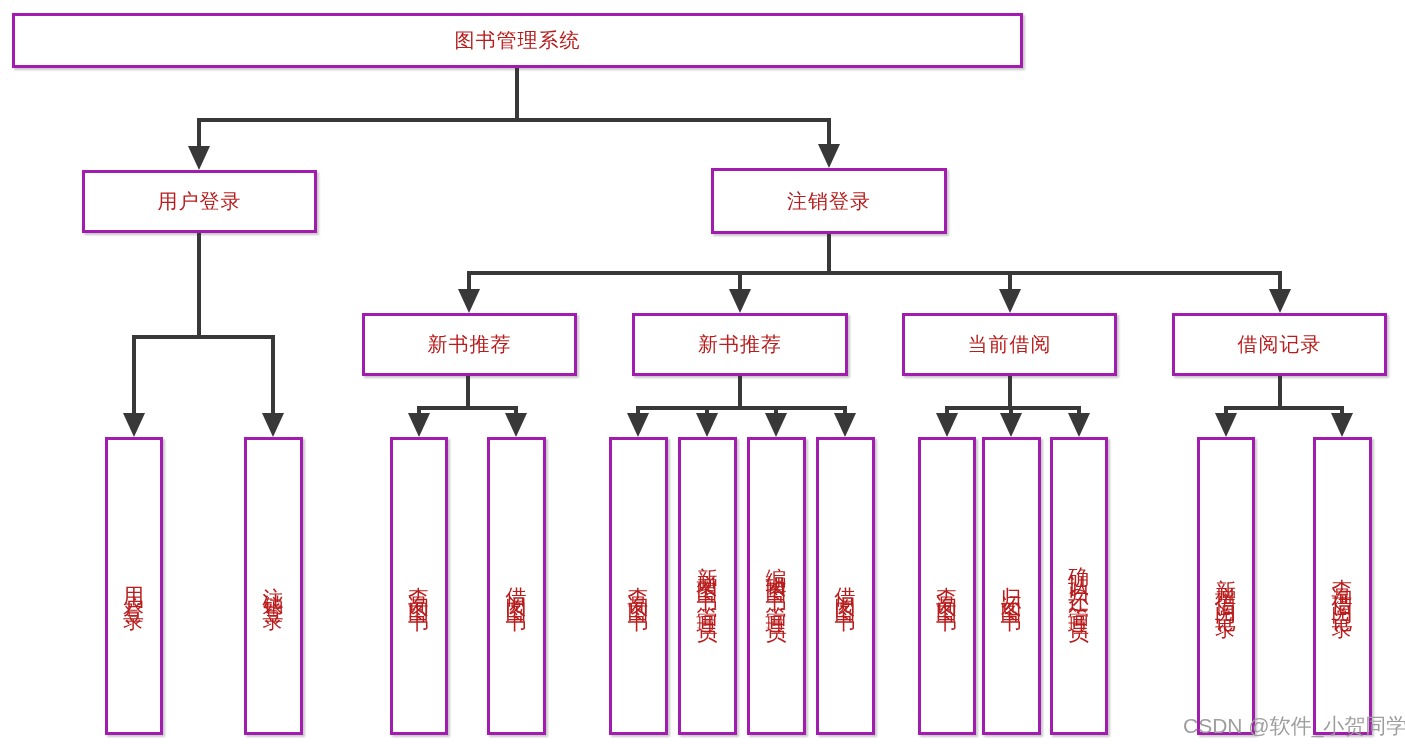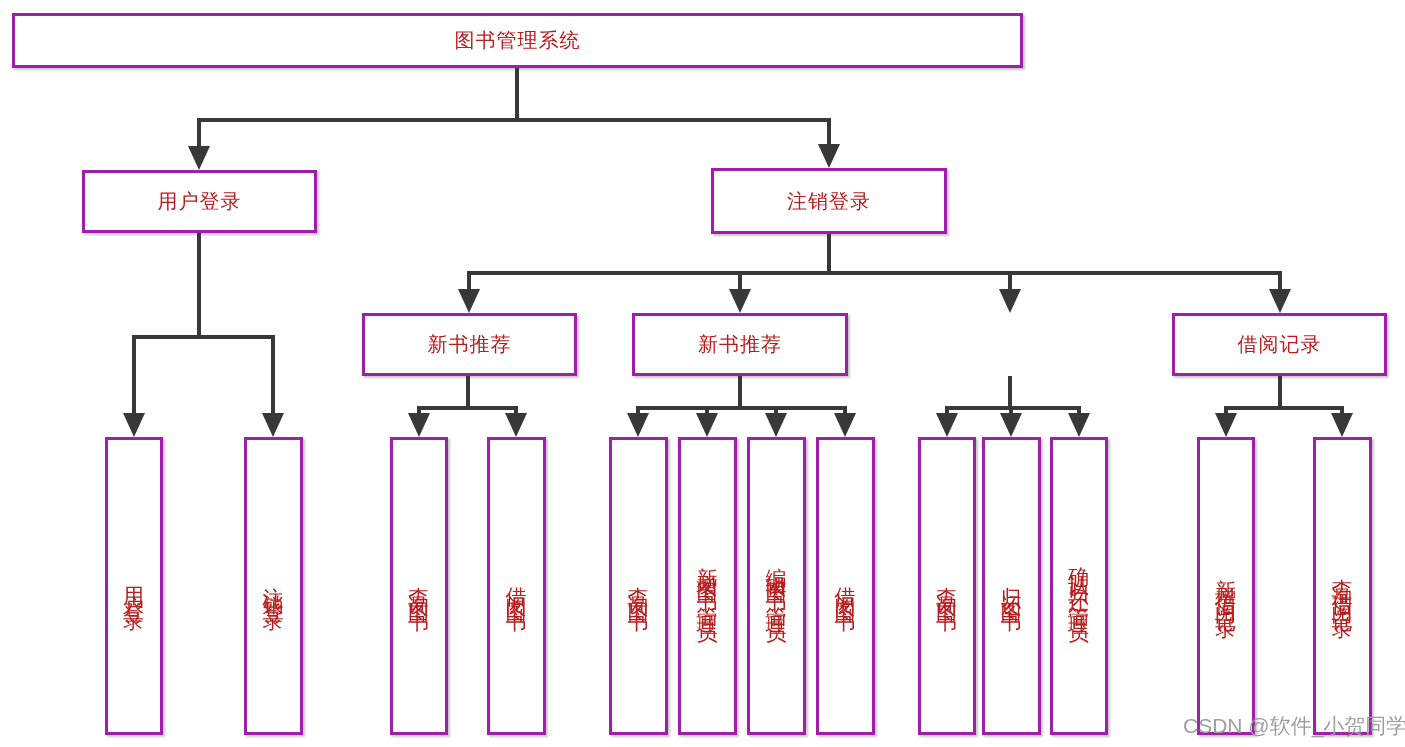--- a/index.html
+++ b/index.html
@@ -67,20 +67,23 @@
   <div class="vline" style="left:1008px;top:271px;height:22px;"></div>
   <div class="arrow" style="left:999px;top:289px;"></div>
   <div class="vline" style="left:1278px;top:271px;height:22px;"></div>
   <div class="arrow" style="left:1269px;top:289px;"></div>
 
   <div class="box" style="left:362px;top:313px;width:215px;height:63px;">
     <span class="hlabel">新书推荐</span>
   </div>
   <div class="box" style="left:632px;top:313px;width:216px;height:63px;">
     <span class="hlabel">新书推荐</span>
+  </div>
+  <div class="box" style="left:902px;top:313px;width:215px;height:63px;">
+    <span class="hlabel">当前借阅</span>
   </div>
   <div class="box" style="left:1172px;top:313px;width:215px;height:63px;">
     <span class="hlabel">借阅记录</span>
   </div>
 
   <div class="vline" style="left:466px;top:376px;height:34px;"></div>
   <div class="hline" style="left:417px;top:406px;width:101px;"></div>
   <div class="vline" style="left:417px;top:406px;height:11px;"></div>
   <div class="arrow" style="left:408px;top:413px;"></div>
   <div class="vline" style="left:514px;top:406px;height:11px;"></div>

